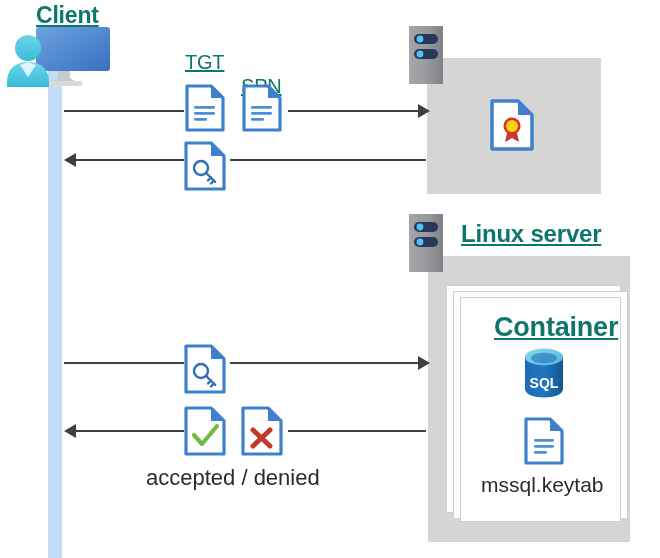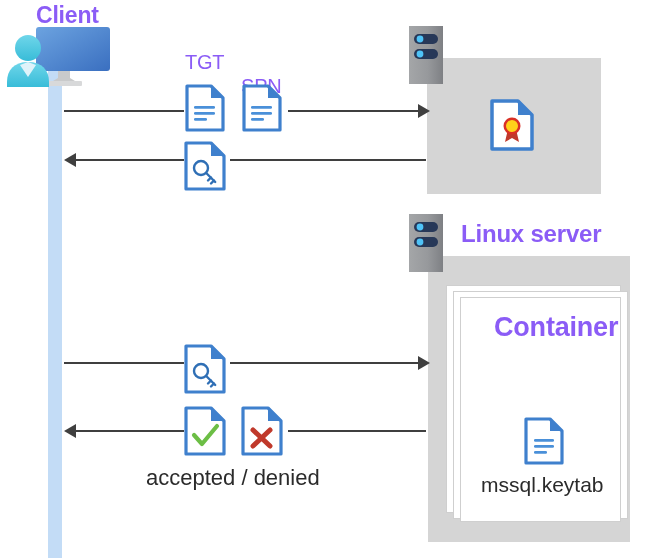--- a/index.html
+++ b/index.html
@@ -12,24 +12,25 @@
     width:660px;
     height:558px;
     background:#ffffff;
     overflow:hidden;
   }
   .abs{position:absolute;}
 
   
   .ttl{
     font-weight:bold;
-    color:#8b5cf6;
+    color:#0f766e;
     letter-spacing:-0.2px;
     white-space:pre-line;
     line-height:1.18;
+    text-decoration:underline;
   }
   .lbl{
     color:#2b2b2b;
     white-space:nowrap;
   }
 
   
   #lifeline{
     left:48px; top:60px; width:14px; height:498px;
     background:#c3dcf6;
@@ -150,20 +151,39 @@
   </div>
 
   <div class="abs ttl" style="left:461px;top:220px;font-size:24px;">Linux server</div>
 
   <div class="abs card" style="left:446px;top:285px;width:175px;height:228px;"></div>
   <div class="abs card" style="left:453px;top:291px;width:175px;height:228px;"></div>
   <div class="abs card-front" style="left:460px;top:297px;width:161px;height:225px;"></div>
 
   <div class="abs ttl" style="left:494px;top:312px;font-size:27px;">Container</div>
 
+  <div class="abs" style="left:521px;top:347px;width:46px;height:52px;">
+    <svg width="46" height="52" viewBox="0 0 46 52">
+      <defs>
+        <linearGradient id="sqlb" x1="0" y1="0" x2="1" y2="0">
+          <stop offset="0" stop-color="#1c6bb5"></stop>
+          <stop offset="0.5" stop-color="#2176bf"></stop>
+          <stop offset="1" stop-color="#14578f"></stop>
+        </linearGradient>
+        <linearGradient id="sqlt" x1="0" y1="0" x2="1" y2="1">
+          <stop offset="0" stop-color="#8fd9ef"></stop>
+          <stop offset="1" stop-color="#49b6e0"></stop>
+        </linearGradient>
+      </defs>
+      <path d="M4 10 h38 v32 c0 5 -8.5 8.5 -19 8.5 s-19 -3.5 -19 -8.5 z" fill="url(#sqlb)"></path>
+      <ellipse cx="23" cy="10" rx="19" ry="8.5" fill="url(#sqlt)"></ellipse>
+      <ellipse cx="23" cy="11" rx="13" ry="5.2" fill="#1c6bb5" opacity="0.55"></ellipse>
+      <text x="23" y="41" text-anchor="middle" font-family="Liberation Sans, sans-serif" font-size="14" font-weight="bold" fill="#ffffff">SQL</text>
+    </svg>
+  </div>
 
   <div class="abs" style="left:524px;top:417px;width:40px;height:48px;">
     <svg width="40" height="48" viewBox="0 0 40 48">
       <path d="M2 2 h24 l12 12 v32 h-36 z" fill="#ffffff" stroke="#3f80cd" stroke-width="3.2" stroke-linejoin="round"></path>
       <path d="M26 2 l12 12 h-12 z" fill="#3f80cd"></path>
       <rect x="10" y="22" width="20" height="2.8" rx="1.3" fill="#4a90d9"></rect>
       <rect x="10" y="28" width="20" height="2.8" rx="1.3" fill="#4a90d9"></rect>
       <rect x="10" y="34" width="13" height="2.8" rx="1.3" fill="#4a90d9"></rect>
     </svg>
   </div>

